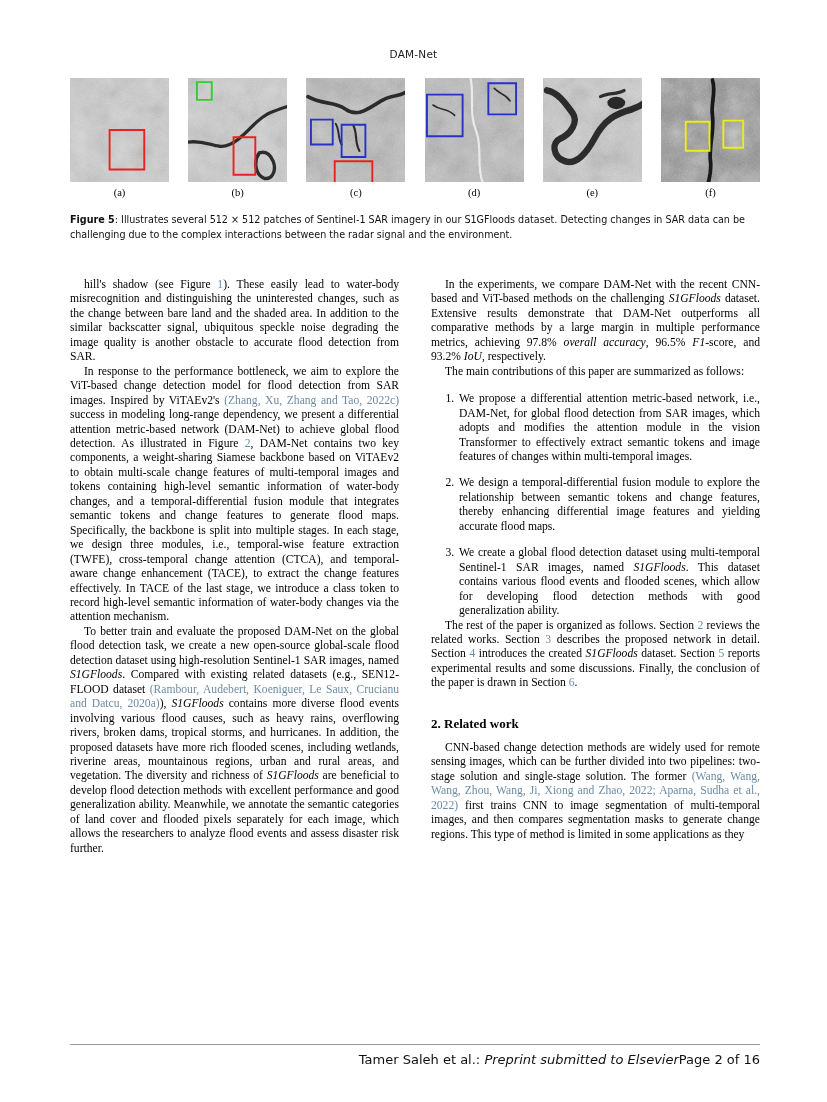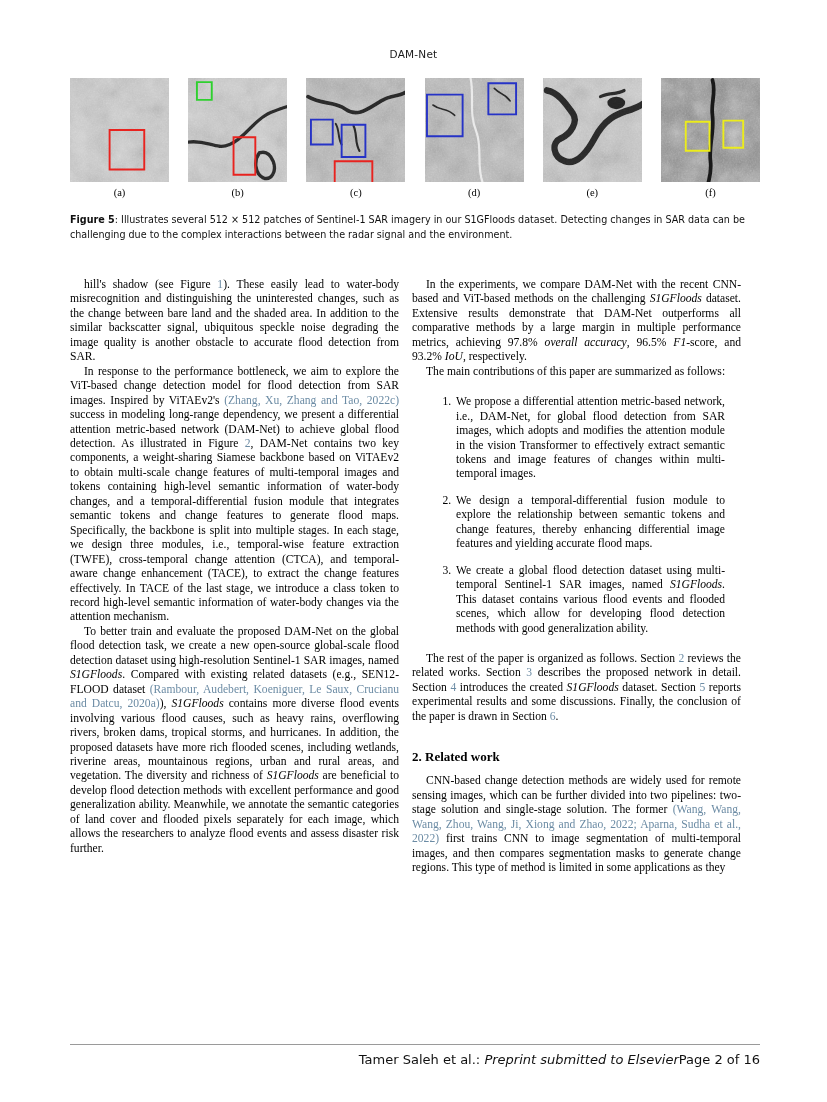--- a/index.html
+++ b/index.html
@@ -80,40 +80,40 @@
   .figure-caption b { font-weight: 700; }
 
   
   .columns {
     position: absolute;
     top: 278px;
     left: 70px;
     width: 690px;
     height: 750px;
     display: flex;
-    gap: 13px;
+    gap: 32px;
   }
   .col {
     width: 329px;
     font-size: 11.6px;
     line-height: 14.45px;
     text-align: justify;
     text-justify: inter-word;
     hyphens: manual;
   }
   .col p {
     margin: 0;
     text-indent: 14px;
   }
   .col p.noindent { text-indent: 0; }
   .cite { color: #6b8ba4; }
   .it { font-style: italic; }
 
   ol.contrib {
-    margin: 16px;
+    margin: 0;
     padding-left: 26px;
     list-style-position: outside;
   }
   ol.contrib li {
     margin-top: 12px;
     text-align: justify;
     padding-left: 2px;
   }
   ol.contrib li:first-child { margin-top: 13px; }
 

